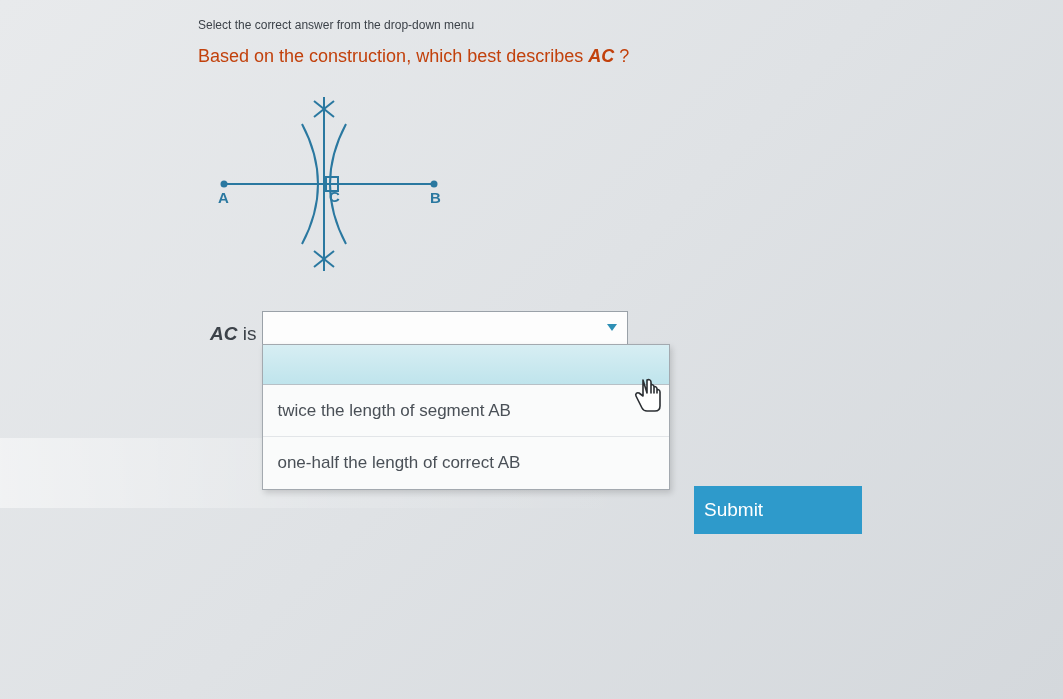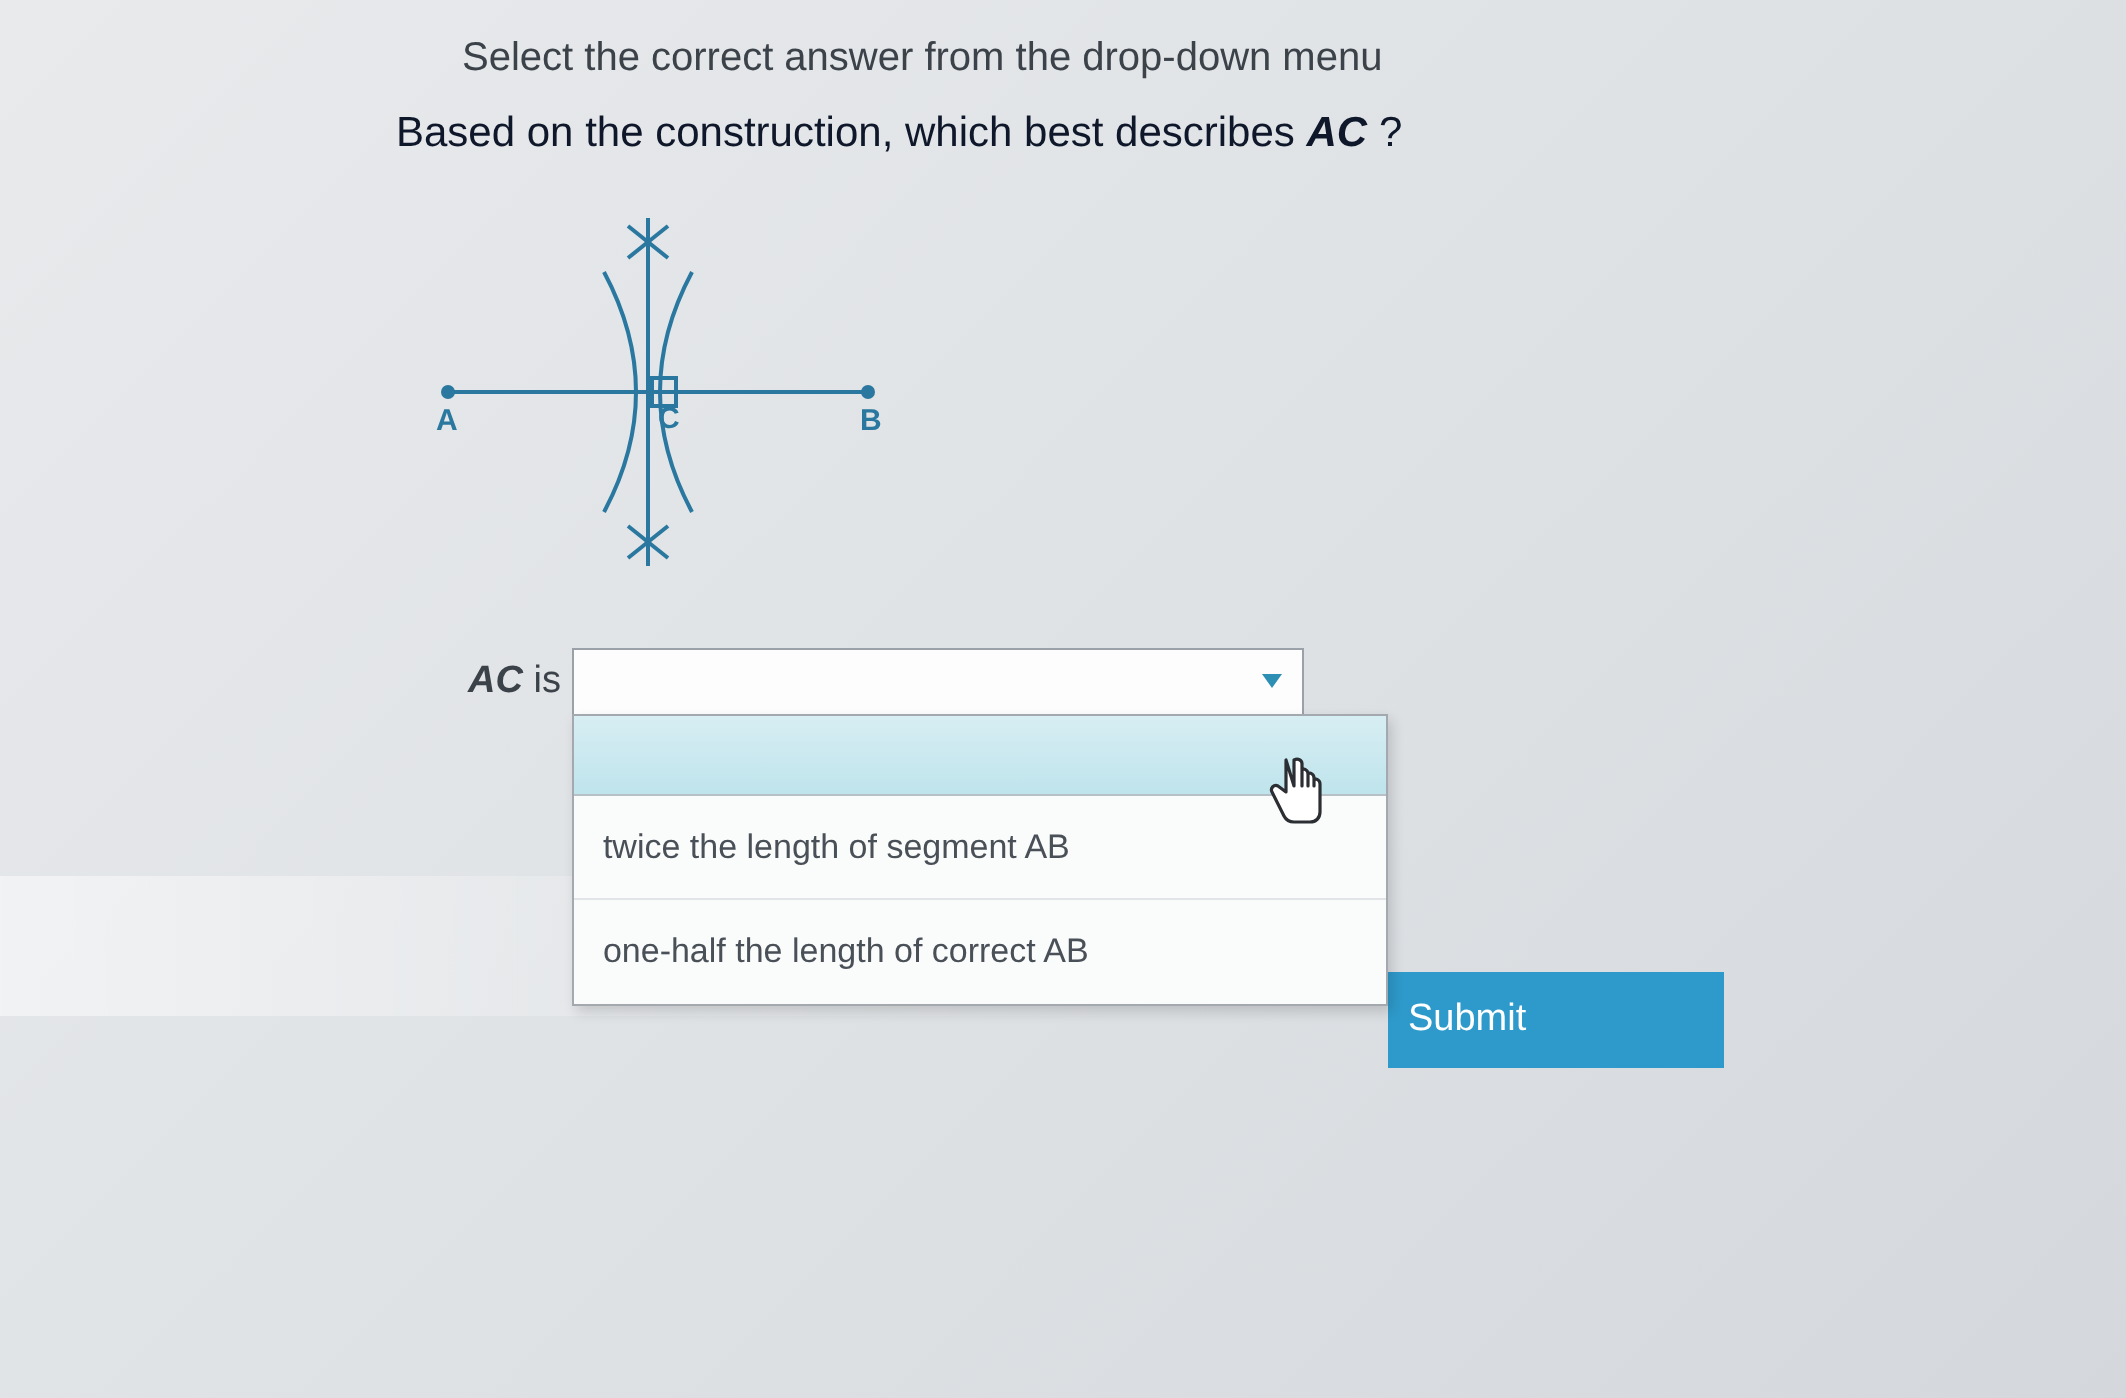--- a/index.html
+++ b/index.html
@@ -10,39 +10,38 @@
     position: relative;
     color: #3a3f44;
   }
   .content {
     position: absolute;
     left: 198px;
     top: 18px;
     width: 760px;
   }
   .instr {
-    font-size: 20px;
+    font-size: 12px;
     color: #3c4249;
     margin-bottom: 14px;
-    margin-left: 33px;
   }
   .question {
-    font-size: 21px;
-    color: #0f172a;
+    font-size: 18px;
+    color: #c2410c;
     margin-bottom: 22px;
   }
   .question .bold-ital { font-weight: 700; font-style: italic; }
   .diagram-outer {
     margin-left: 6px;
     margin-bottom: 28px;
   }
   .answer-row {
     display: flex;
-    align-items: flex-start;
-    margin-left: 36px;
+    align-items: flex-end;
+    margin-left: 12px;
   }
   .ac-label {
     font-size: 19px;
     color: #3c4249;
     margin-right: 6px;
     margin-top: 6px;
     white-space: nowrap;
   }
   .ac-label .bold-ital { font-weight: 700; font-style: italic; }
   .dropdown-wrap {

